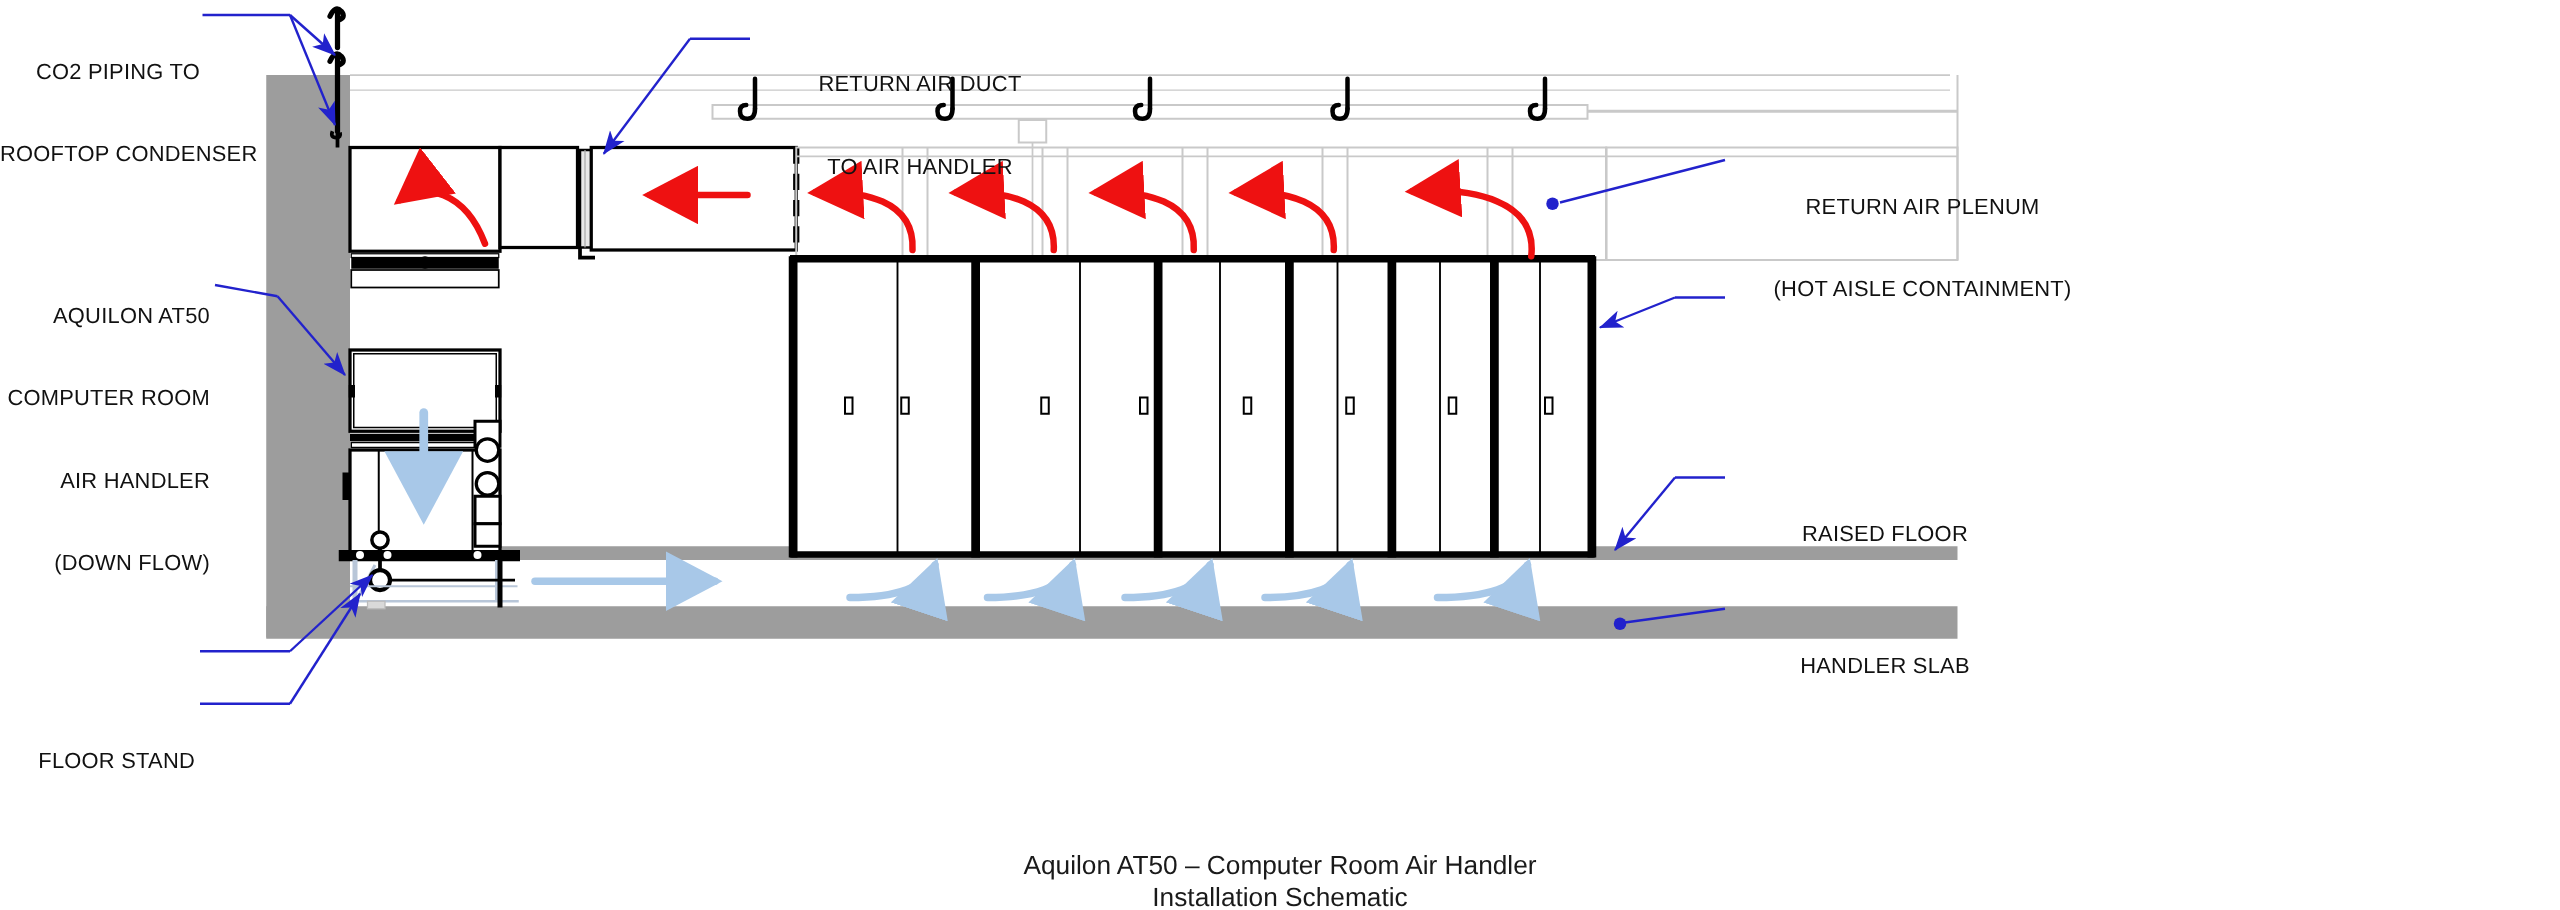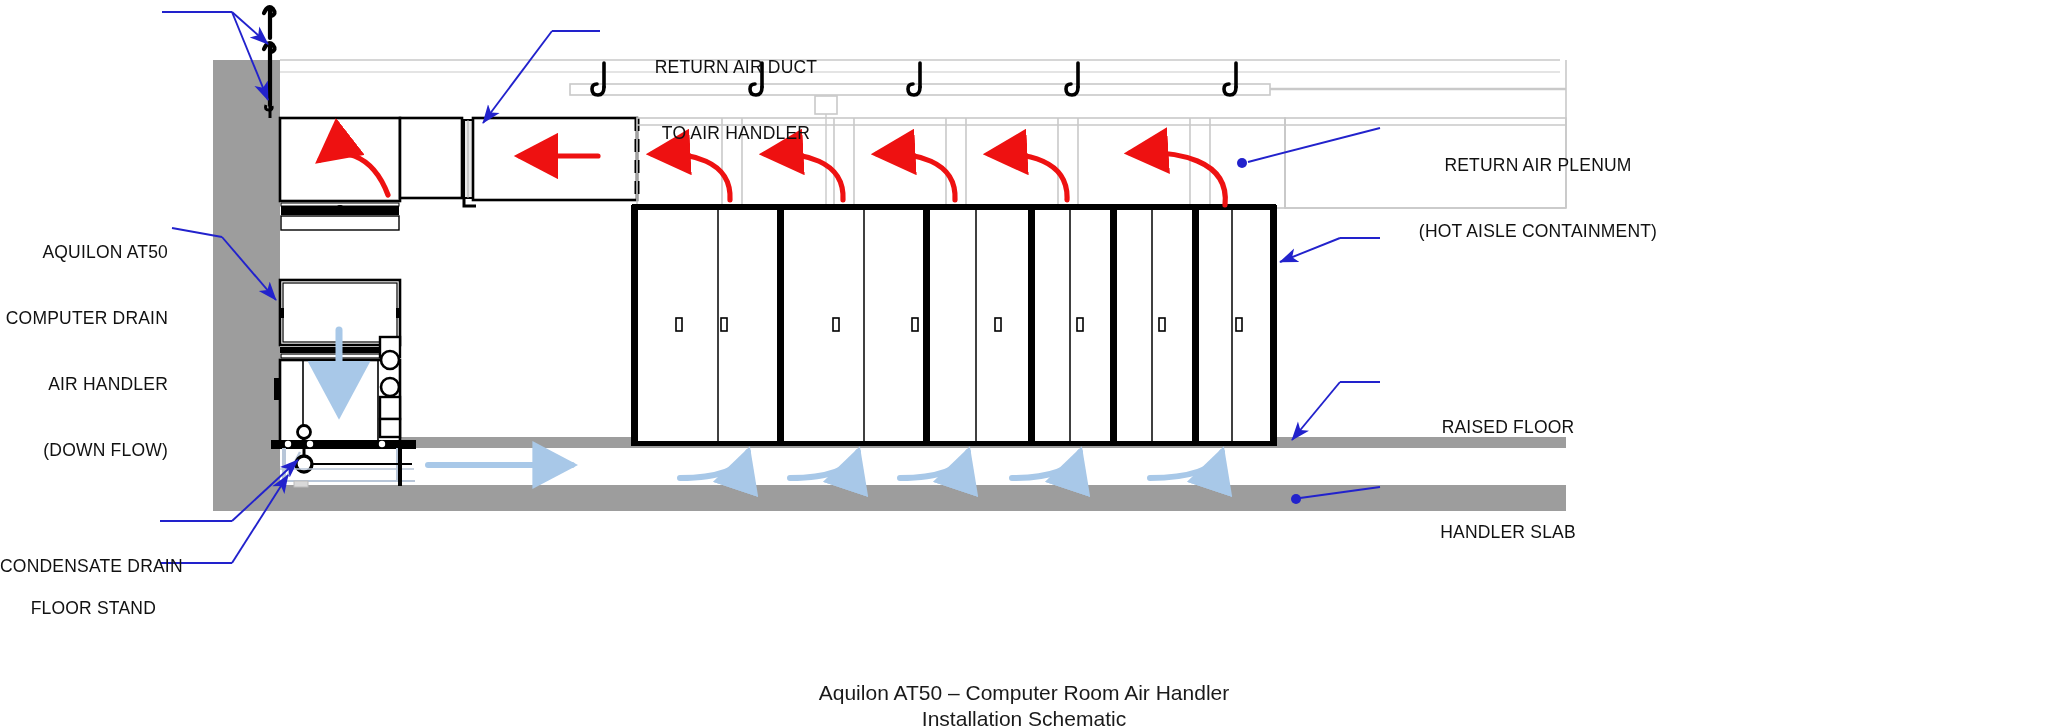--- a/index.html
+++ b/index.html
@@ -263,36 +263,37 @@
       <path d="M1340,238 L1280,262" marker-end="url(#leadArrow)"></path>
 
       <path d="M1380,382 L1340,382"></path>
       <path d="M1340,382 L1292,440" marker-end="url(#leadArrow)"></path>
 
       <path d="M1380,487 L1300,498"></path>
       <circle cx="1296" cy="499" r="5" fill="#2222cc" stroke="none"></circle>
     </g>
   </svg>
 
+  <div class="lbl r" style="left:0;top:2px;width:160px;">
+    <div>CO2 PIPING TO</div>
+    <div>ROOFTOP CONDENSER</div>
+  </div>
 
   <div class="lbl l" style="left:606px;top:12px;width:260px;">
     <div>RETURN AIR DUCT</div>
     <div>TO AIR HANDLER</div>
   </div>
 
   <div class="lbl r" style="left:0;top:197px;width:168px;">
     <div>AQUILON AT50</div>
-    <div>COMPUTER DRAIN</div>
+    <div>COMPUTER ROOM</div>
     <div>AIR HANDLER</div>
     <div>(DOWN FLOW)</div>
   </div>
 
-  <div class="lbl r" style="left:0;top:511px;width:156px;">
-    <div>CONDENSATE DRAIN</div>
-  </div>
 
   <div class="lbl r" style="left:0;top:553px;width:156px;">
     <div>FLOOR STAND</div>
   </div>
 
   <div class="lbl l" style="left:1388px;top:110px;width:300px;">
     <div>RETURN AIR PLENUM</div>
     <div>(HOT AISLE CONTAINMENT)</div>
   </div>
 

